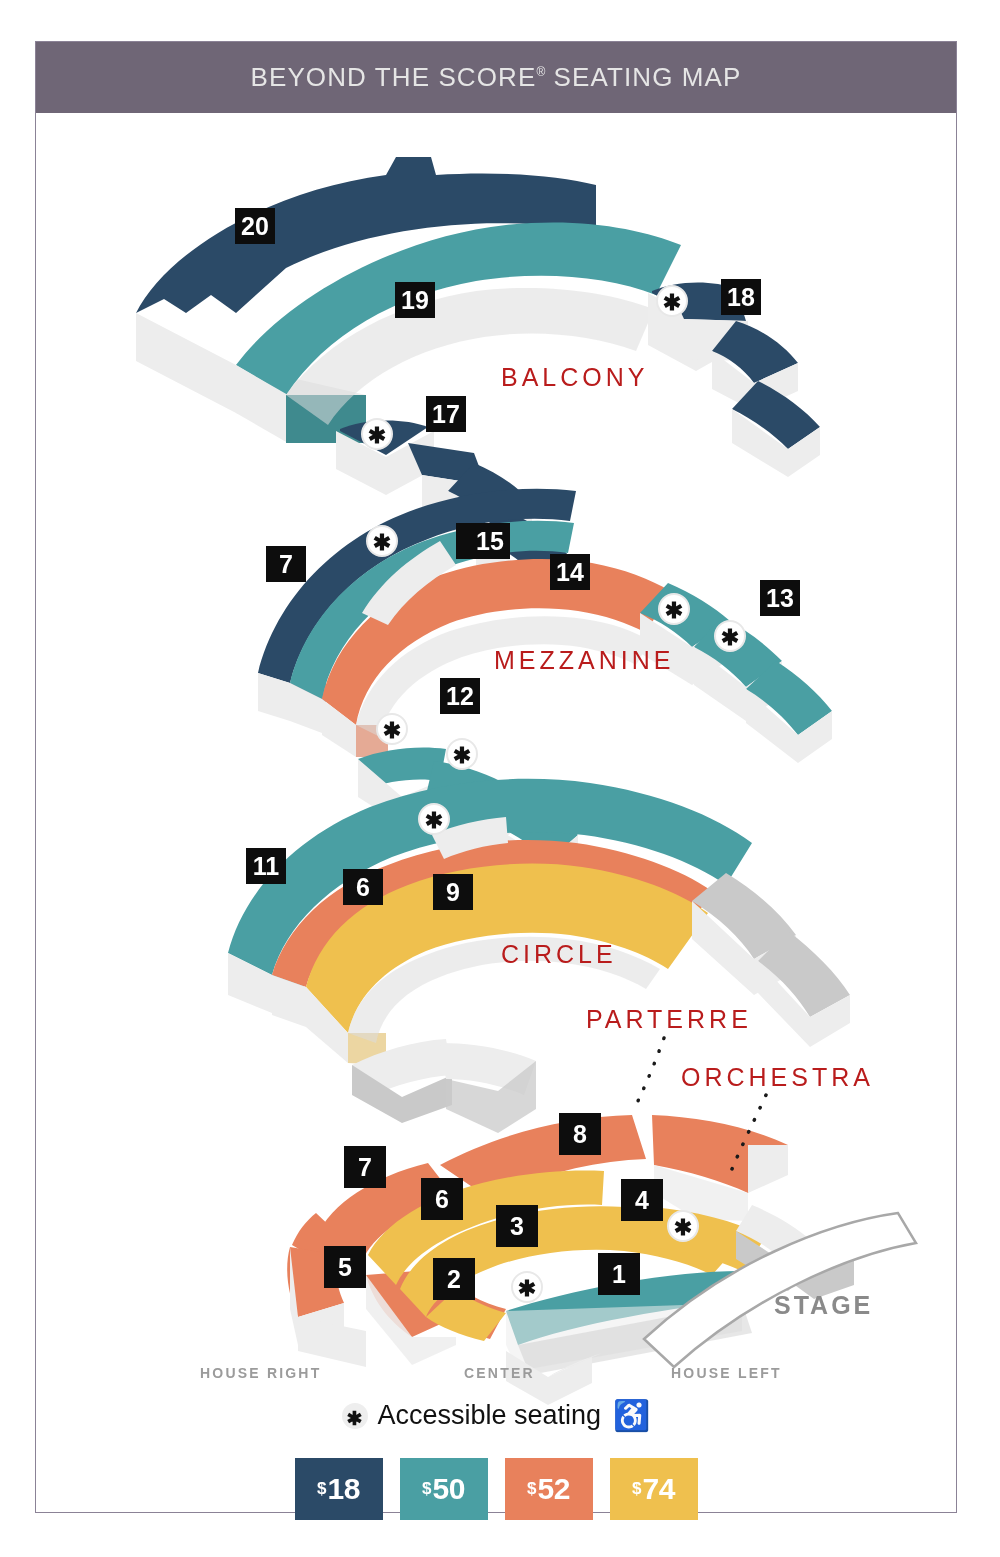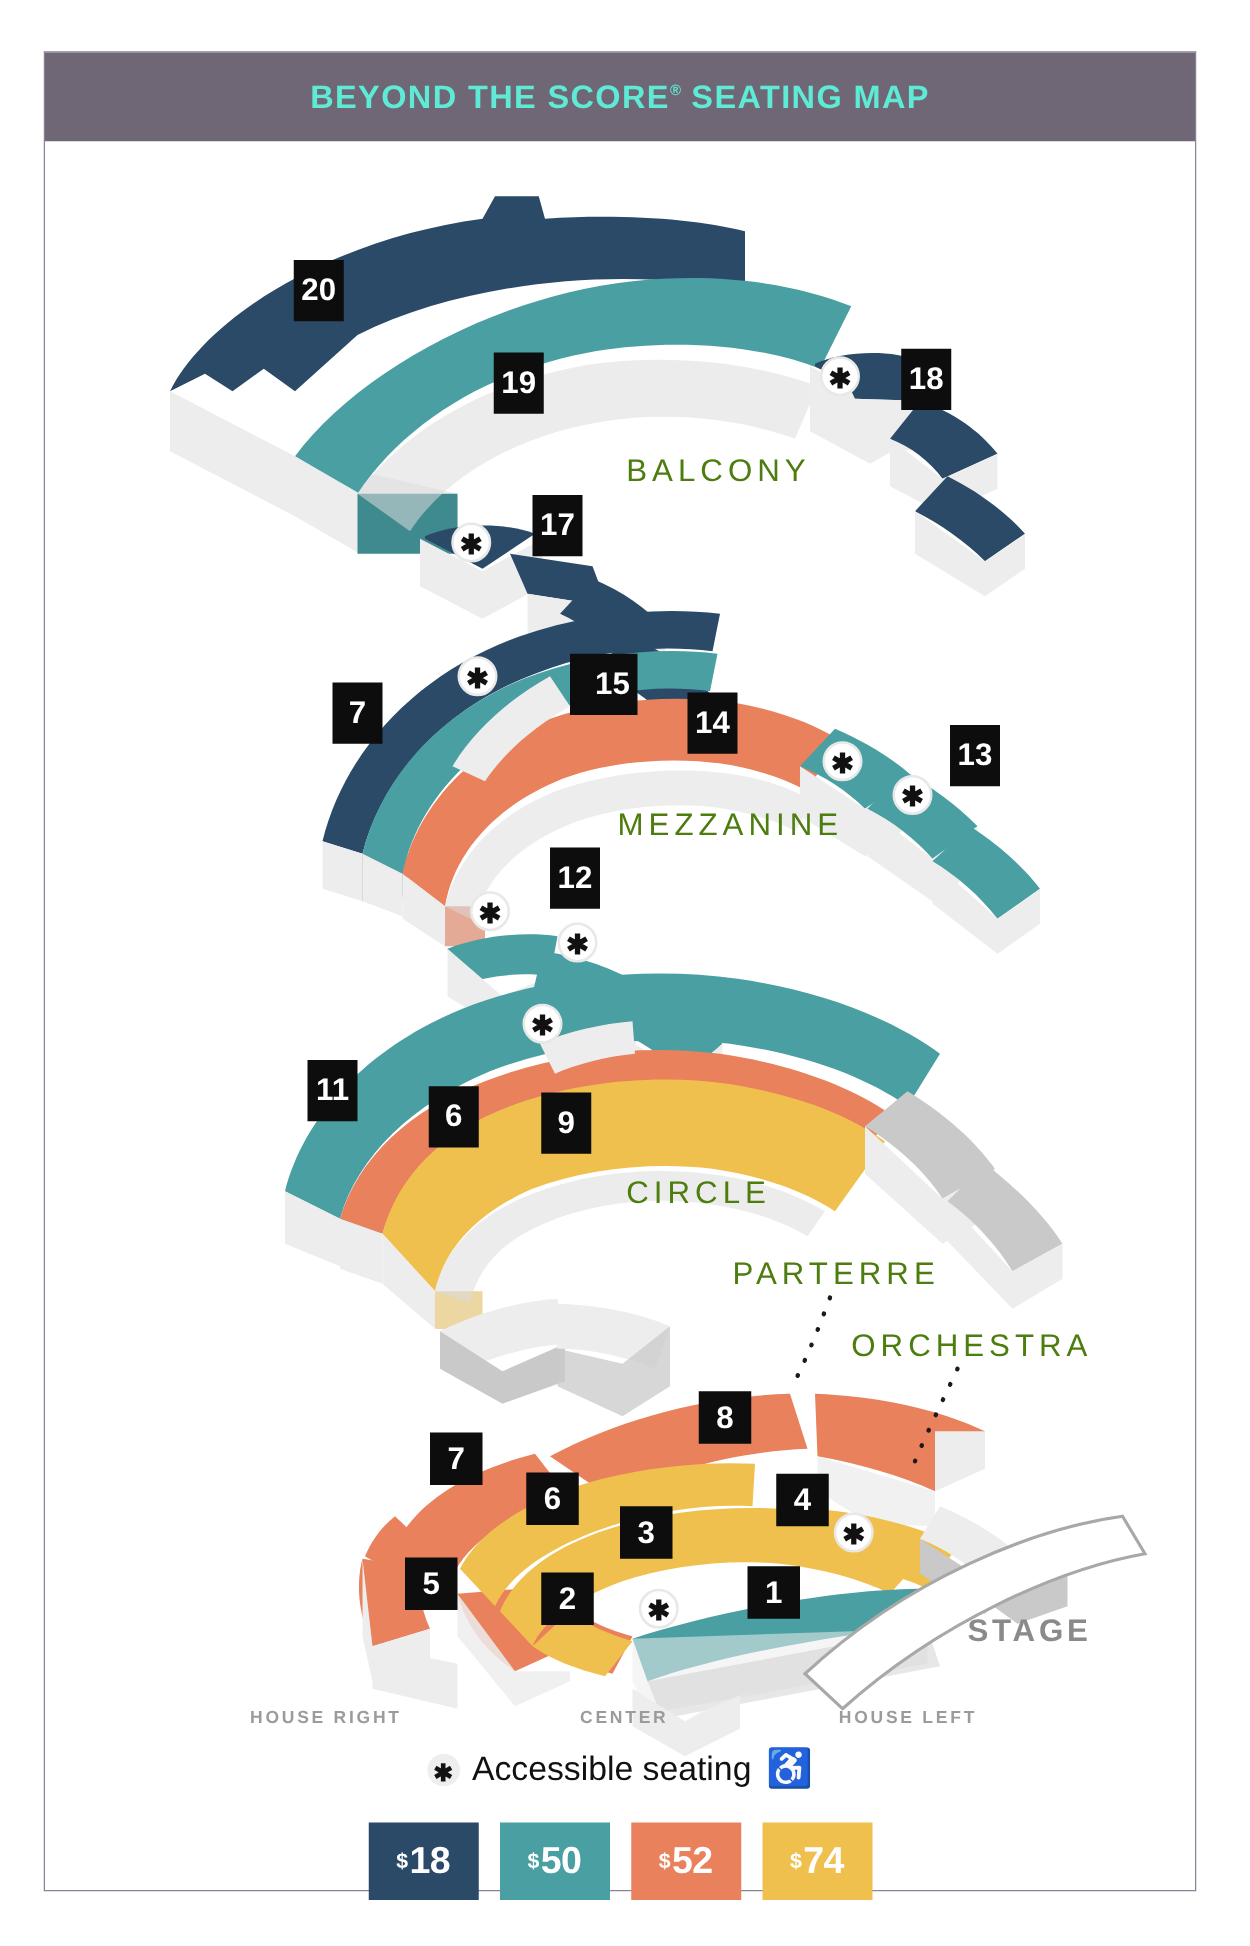--- a/index.html
+++ b/index.html
@@ -8,51 +8,51 @@
   #frame{
     position:absolute;left:35px;top:41px;width:922px;height:1472px;
     border:1px solid #8b8296;background:#ffffff;box-sizing:border-box;
   }
   #titlebar{
     position:absolute;left:0;top:0;width:100%;height:71px;
     background:#6f6676;display:flex;align-items:center;justify-content:center;
     box-sizing:border-box;
   }
   #titlebar .ttl{
-    color:#5eead4;font-weight:bold;font-size:26px;letter-spacing:1.1px;
+    color:#e5e5e5;font-weight:normal;font-size:26px;letter-spacing:1.1px;
     font-family:"Liberation Sans",sans-serif;
   }
   #titlebar .reg{font-size:12px;vertical-align:super;letter-spacing:0;}
 
   #map{position:absolute;left:0;top:71px;width:920px;height:1400px;}
   svg.mapsvg{position:absolute;left:0;top:0;}
 
   
   .numchip{
     position:absolute;background:#0d0d0d;color:#ffffff;
     font-family:"Liberation Sans",sans-serif;font-weight:bold;
     display:flex;align-items:center;justify-content:center;
     line-height:1;
   }
   .numchip.sq{width:42px;height:42px;font-size:25px;}
-  .numchip.tall{width:40px;height:49px;font-size:25px;}
+  .numchip.tall{width:40px;height:36px;font-size:25px;}
 
   
   .acc{
     position:absolute;width:32px;height:32px;border-radius:50%;
     background:#ffffff;border:2px solid #e8e8e8;
     display:flex;align-items:center;justify-content:center;
     color:#111;font-size:22px;font-weight:bold;line-height:0;
     padding-bottom:3px;box-sizing:border-box;
   }
   .acc span{display:block;margin-top:6px;}
 
   
   .tierlabel{
-    position:absolute;color:#4d7c0f;font-size:25px;letter-spacing:4px;
+    position:absolute;color:#b91c1c;font-size:25px;letter-spacing:4px;
     font-family:"Liberation Sans",sans-serif;font-weight:400;white-space:nowrap;
   }
   .stagelabel{
     position:absolute;color:#8a8a8a;font-size:25px;letter-spacing:3px;font-weight:bold;
     font-family:"Liberation Sans",sans-serif;white-space:nowrap;
   }
   .sidelabel{
     position:absolute;color:#9b9b9b;font-size:14px;letter-spacing:2.2px;font-weight:bold;
     font-family:"Liberation Sans",sans-serif;white-space:nowrap;
   }

